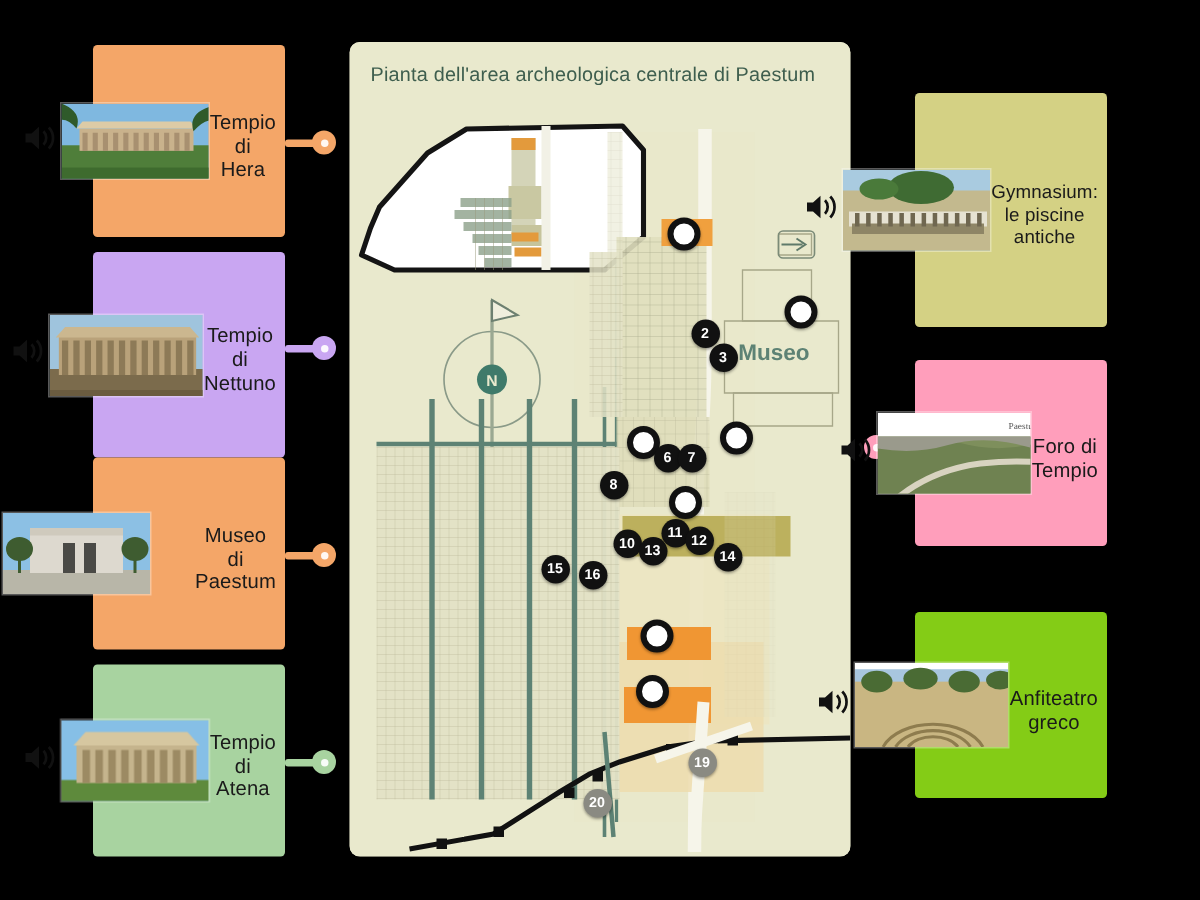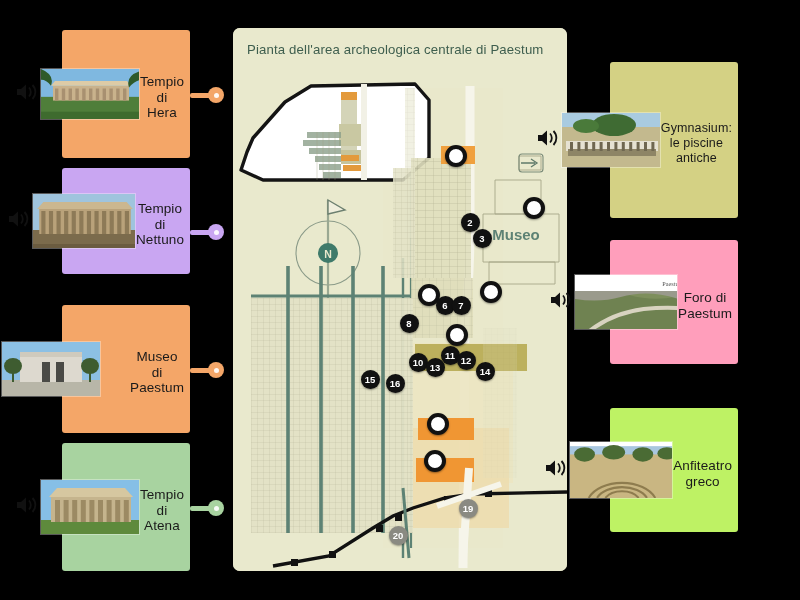--- a/index.html
+++ b/index.html
@@ -268,21 +268,21 @@
             <rect x="82" y="21" width="3.4" height="13"></rect>
           </g>
        <rect y="46" width="100" height="10" fill="#3e6b2e"></rect>
        <path d="M0 0 q14 6 10 18 q-6 -8 -12 -6z" fill="#2f5a2a"></path>
           <path d="M100 2 q-16 5 -12 18 q7 -9 14 -8z" fill="#2f5a2a"></path>
         </svg></div>
       <div class="card-label">Tempio di Hera</div>
     </div>
     <div class="conn" style="background: rgb(201, 166, 242); top: 229.5px; left: 190px; width: 26px;"></div>
     <div class="conn-dot" style="background: rgb(201, 166, 242); top: 224px; left: 208px;"></div>
-    <div class="card" style="left: 62px; top: 168px; width: 128px; height: 106px; background: rgb(201, 166, 242);">
+    <div class="card" style="left: 62px; top: 168px; width: 128px; height: 137px; background: rgb(201, 166, 242);">
       <div class="card-speaker"><svg viewBox="0 0 26 20" width="26" height="20">
   <path d="M3 7 h4 L12 2.5 v15 L7 13 H3 z" fill="#111"></path>
   <path d="M15 5.5 a6.5 6.5 0 0 1 0 9" stroke="#111" stroke-width="1.8" fill="none"></path>
   <path d="M18.5 3 a10 10 0 0 1 0 14" stroke="#111" stroke-width="1.8" fill="none"></path>
 </svg></div>
       <div class="card-thumb" style="width: 104px; height: 56px;"><svg width="104" height="56" viewBox="0 0 100 56" preserveAspectRatio="none">
           <rect width="100" height="56" fill="#9fc4dd"></rect>
           <rect y="36" width="100" height="20" fill="#7b6b4c"></rect>
        <rect x="6" y="14" width="88" height="26" fill="#b9a27a"></rect>
           <path d="M4 15 h92 l-6 -7 h-80 z" fill="#cbb78f"></path>
@@ -396,25 +396,25 @@
   <path d="M18.5 3 a10 10 0 0 1 0 14" stroke="#111" stroke-width="1.8" fill="none"></path>
 </svg></div>
       <div class="card-thumb" style="width: 104px; height: 56px;"><svg width="104" height="56" viewBox="0 0 100 56" preserveAspectRatio="none">
           <rect width="100" height="56" fill="#ffffff"></rect>
           <rect y="16" width="100" height="40" fill="#7e8f5c"></rect>
        <path d="M0 22 q26 -10 52 -2 q24 7 48 1 v35 h-100z" fill="#6f8251"></path>
        <path d="M0 16 h100 v8 q-30 -10 -56 -2 q-20 6 -44 2z" fill="#9a9a8c"></path>
        <path d="M14 56 q22 -18 52 -22 q18 -2 34 -1" stroke="#d8d3c0" stroke-width="4" fill="none"></path>
        <text x="84" y="11" font-size="6" fill="#555" font-family="Liberation Serif, serif">Paestum</text>
         </svg></div>
-      <div class="card-label">Foro di Paestum</div>
+      <div class="card-label">Foro di Tempio</div>
     </div>
     <div class="conn" style="background: rgb(60, 189, 240); top: 463.5px; left: 584px; width: 26px;"></div>
     <div class="conn-dot" style="background: rgb(60, 189, 240); top: 458px; left: 576px;"></div>
-    <div class="card" style="left: 610px; top: 408px; width: 128px; height: 124px; background: #bef264;">
+    <div class="card" style="left: 610px; top: 408px; width: 128px; height: 124px; background: #84cc16;">
       <div class="card-speaker"><svg viewBox="0 0 26 20" width="26" height="20">
   <path d="M3 7 h4 L12 2.5 v15 L7 13 H3 z" fill="#111"></path>
   <path d="M15 5.5 a6.5 6.5 0 0 1 0 9" stroke="#111" stroke-width="1.8" fill="none"></path>
   <path d="M18.5 3 a10 10 0 0 1 0 14" stroke="#111" stroke-width="1.8" fill="none"></path>
 </svg></div>
       <div class="card-thumb" style="width: 104px; height: 58px;"><svg width="104" height="58" viewBox="0 0 100 56" preserveAspectRatio="none">
           <rect width="100" height="56" fill="#ffffff"></rect>
           <rect y="8" width="100" height="48" fill="#c9b682"></rect>
        <rect y="4" width="100" height="8" fill="#a8c6df"></rect>
        <g fill="#4a6b34">

